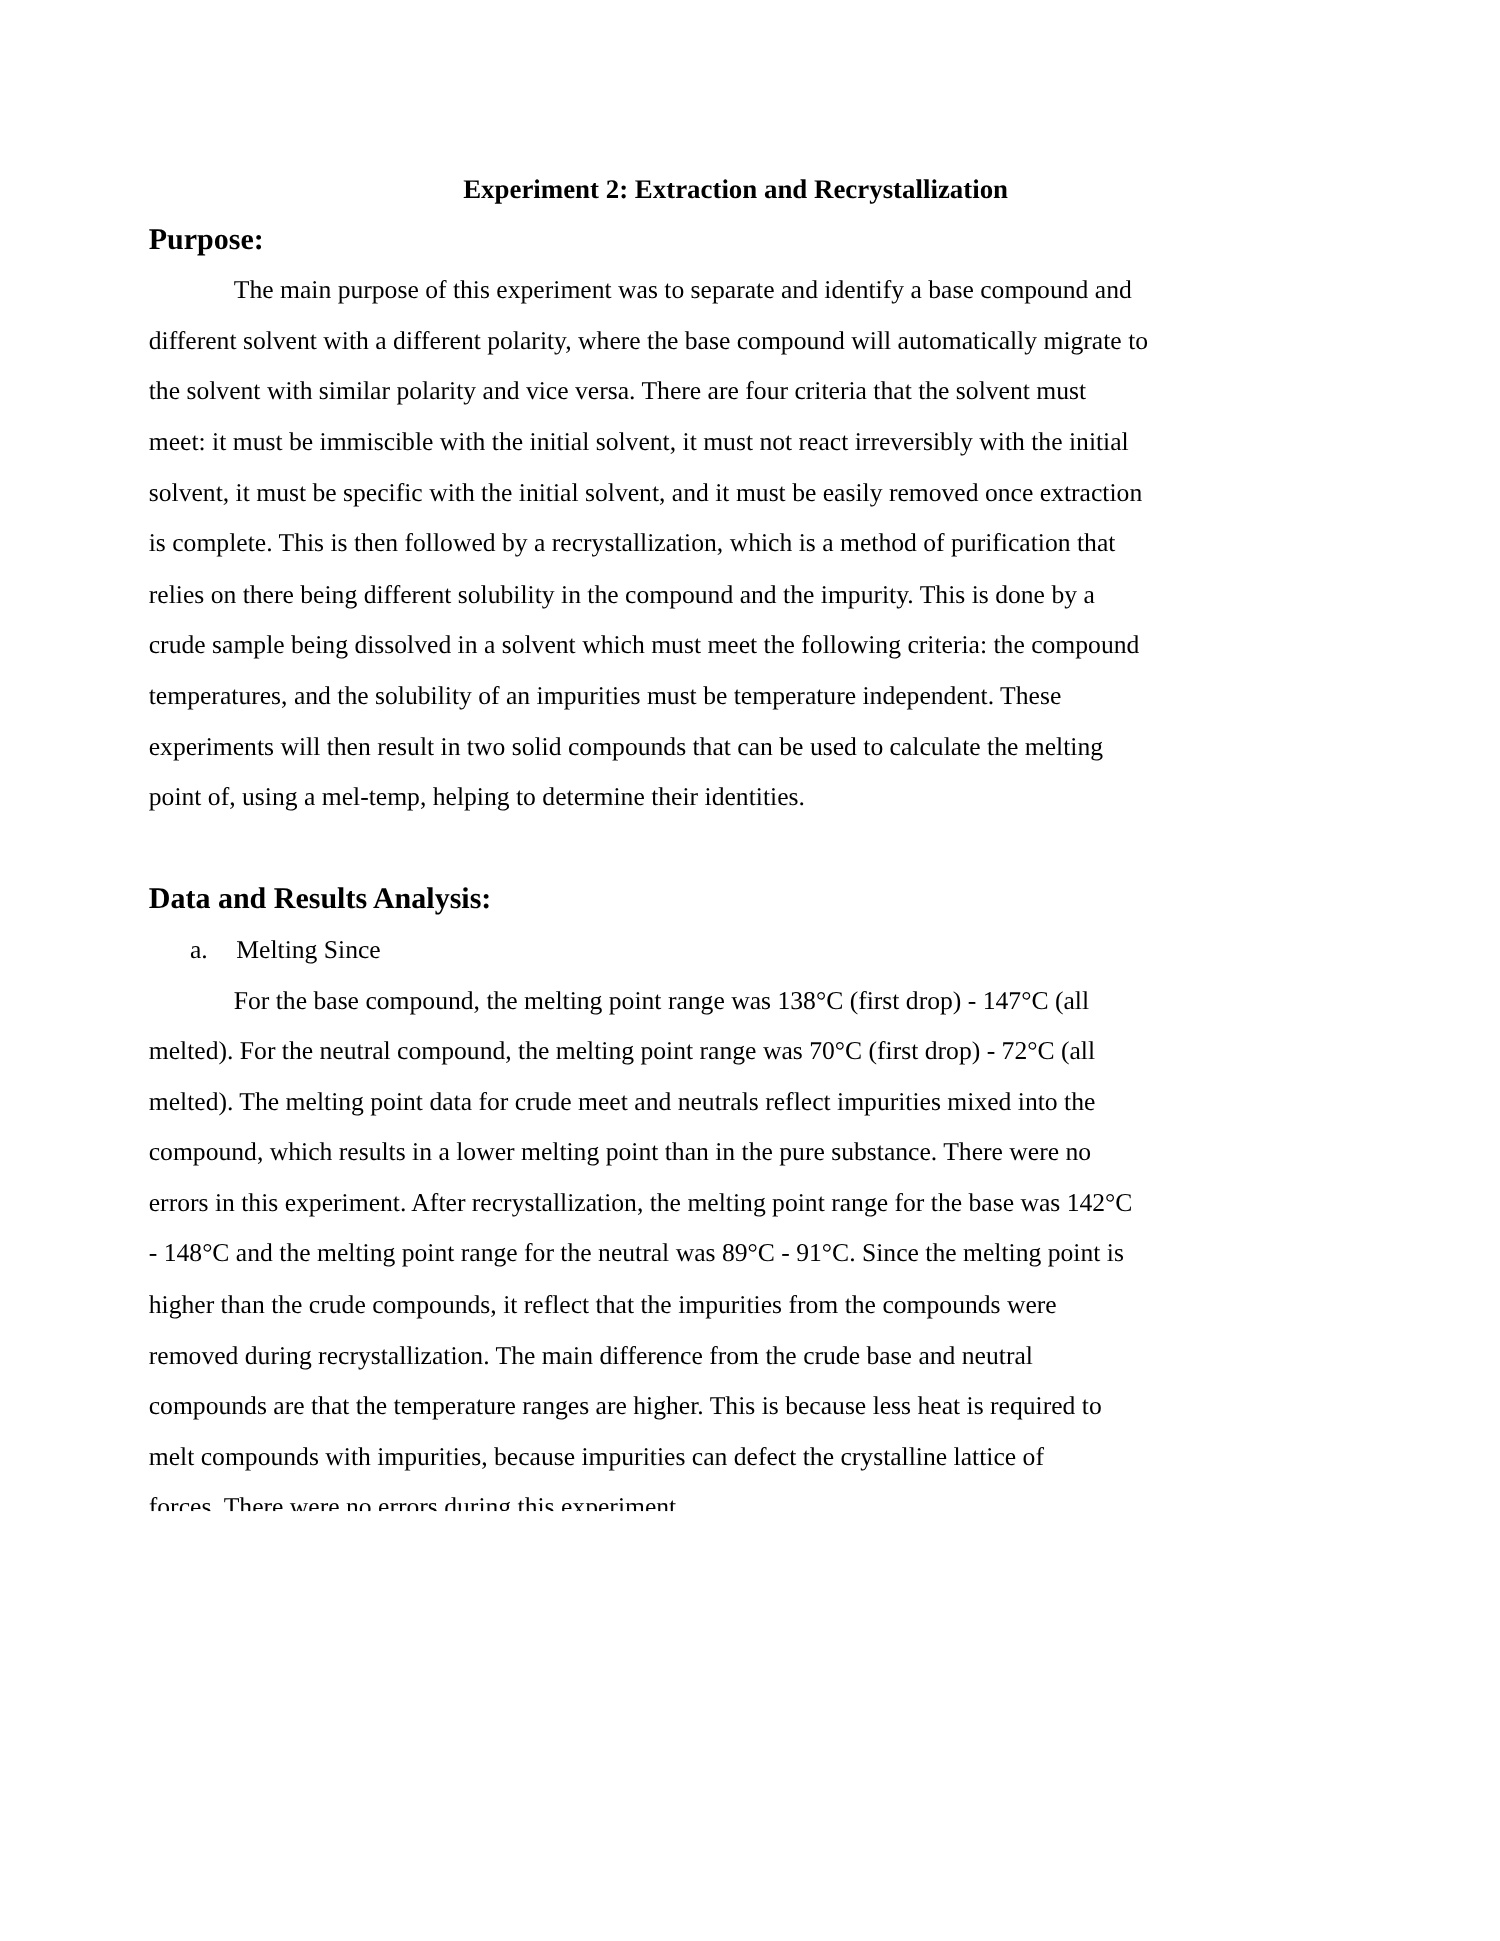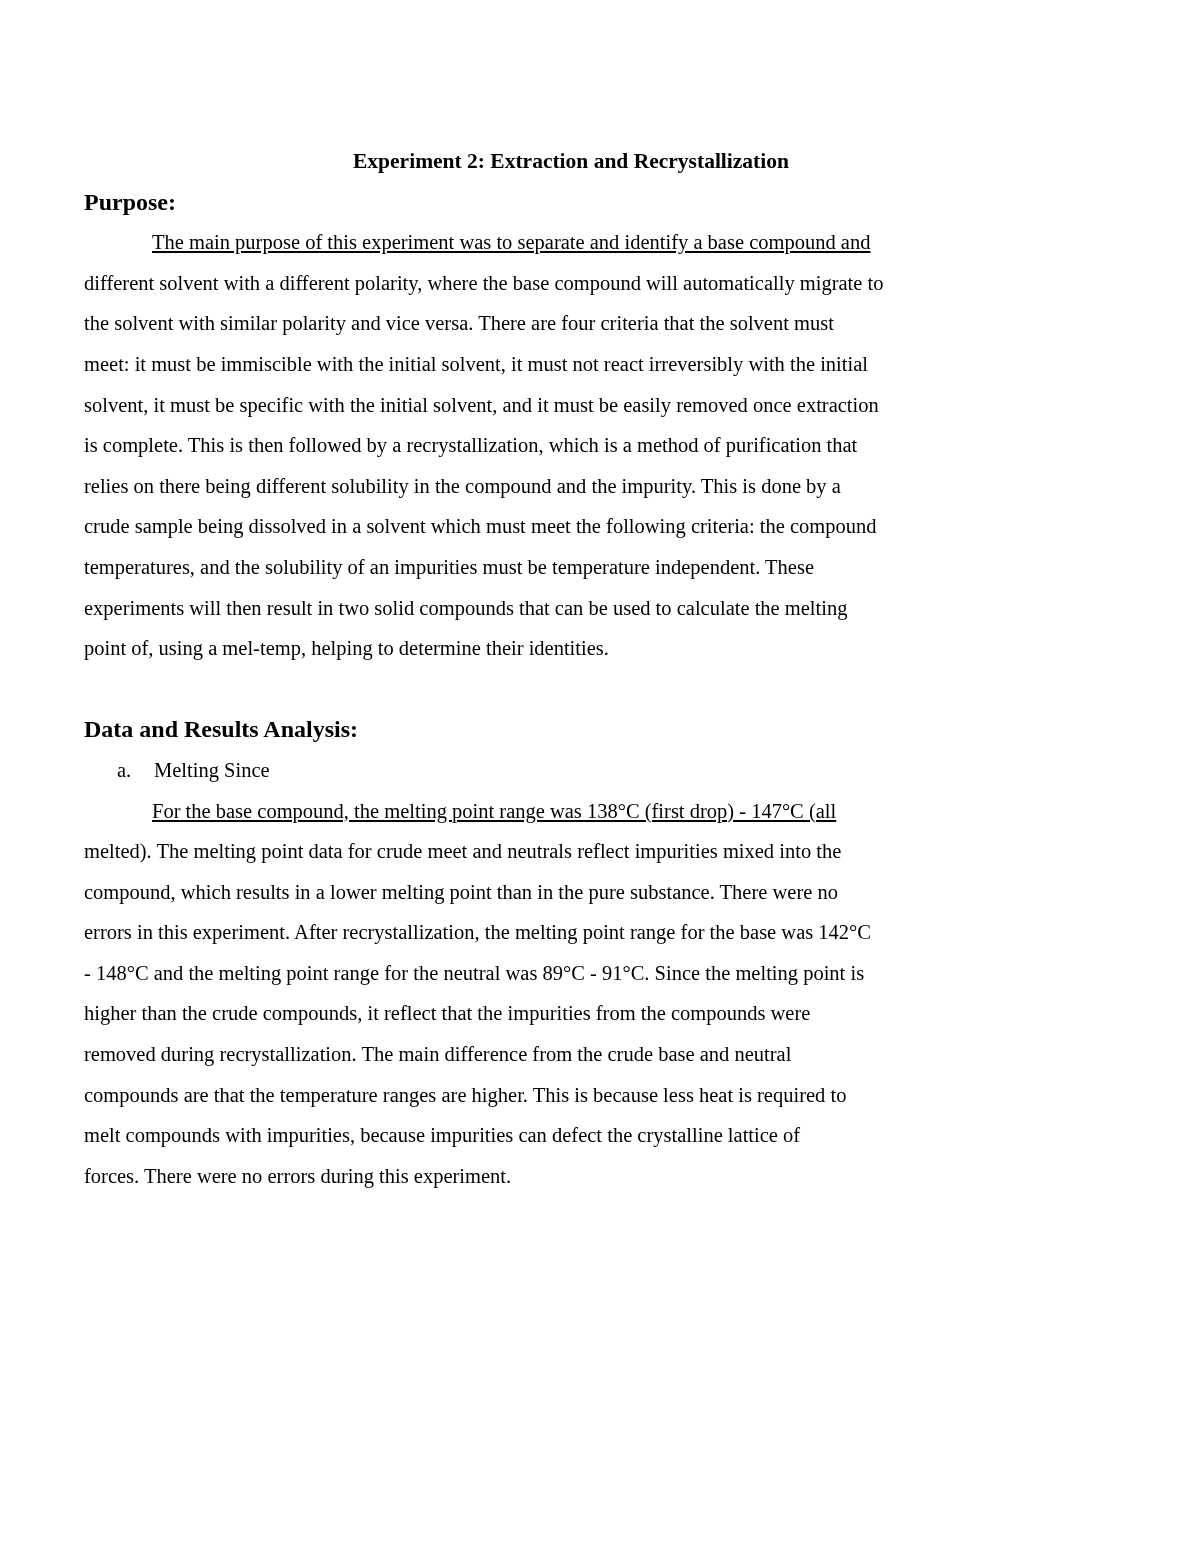--- a/index.html
+++ b/index.html
@@ -5,46 +5,44 @@
   html, body {
     margin: 0;
     padding: 0;
     background: #ffffff;
   }
   .page {
     position: relative;
     width: 1200px;
     height: 1209px;
     box-sizing: border-box;
-    padding: 131px 142px 0 84px;
+    padding: 131px 142px 0 119px;
     background: #ffffff;
     color: #000000;
     font-family: "Liberation Serif", "DejaVu Serif", serif;
     font-size: 20.5px;
     line-height: 40.6px;
     overflow: hidden;
-    margin-top: 10px;
   }
   .title {
     text-align: center;
     font-weight: bold;
     font-size: 21.5px;
     white-space: nowrap;
   }
   .heading {
     font-weight: bold;
     font-size: 24px;
     white-space: nowrap;
   }
   .para .line {
     white-space: nowrap;
   }
   .para .first-line {
     padding-left: 68px;
-    text-decoration: underline;
   }
   .spacer {
     height: 40.6px;
   }
   .list-line {
     white-space: nowrap;
   }
   .list-line .marker {
     display: inline-block;
     margin-left: 33px;
@@ -77,20 +75,21 @@
   <div class="spacer"></div>
 
   <div class="heading">Data and Results Analysis:</div>
 
   <div class="list-line">
     <span class="marker">a.</span><span>Melting Since</span>
   </div>
 
   <div class="para">
       <div class="line first-line">For the base compound, the melting point range was 138°C (first drop) - 147°C (all</div>
+      <div class="line">melted). For the neutral compound, the melting point range was 70°C (first drop) - 72°C (all</div>
       <div class="line">melted). The melting point data for crude meet and neutrals reflect impurities mixed into the</div>
       <div class="line">compound, which results in a lower melting point than in the pure substance. There were no</div>
       <div class="line">errors in this experiment. After recrystallization, the melting point range for the base was 142°C</div>
       <div class="line">- 148°C and the melting point range for the neutral was 89°C - 91°C. Since the melting point is</div>
       <div class="line">higher than the crude compounds, it reflect that the impurities from the compounds were</div>
       <div class="line">removed during recrystallization. The main difference from the crude base and neutral</div>
       <div class="line">compounds are that the temperature ranges are higher. This is because less heat is required to</div>
       <div class="line">melt compounds with impurities, because impurities can defect the crystalline lattice of</div>
       <div class="line">forces. There were no errors during this experiment.</div>
     </div>

